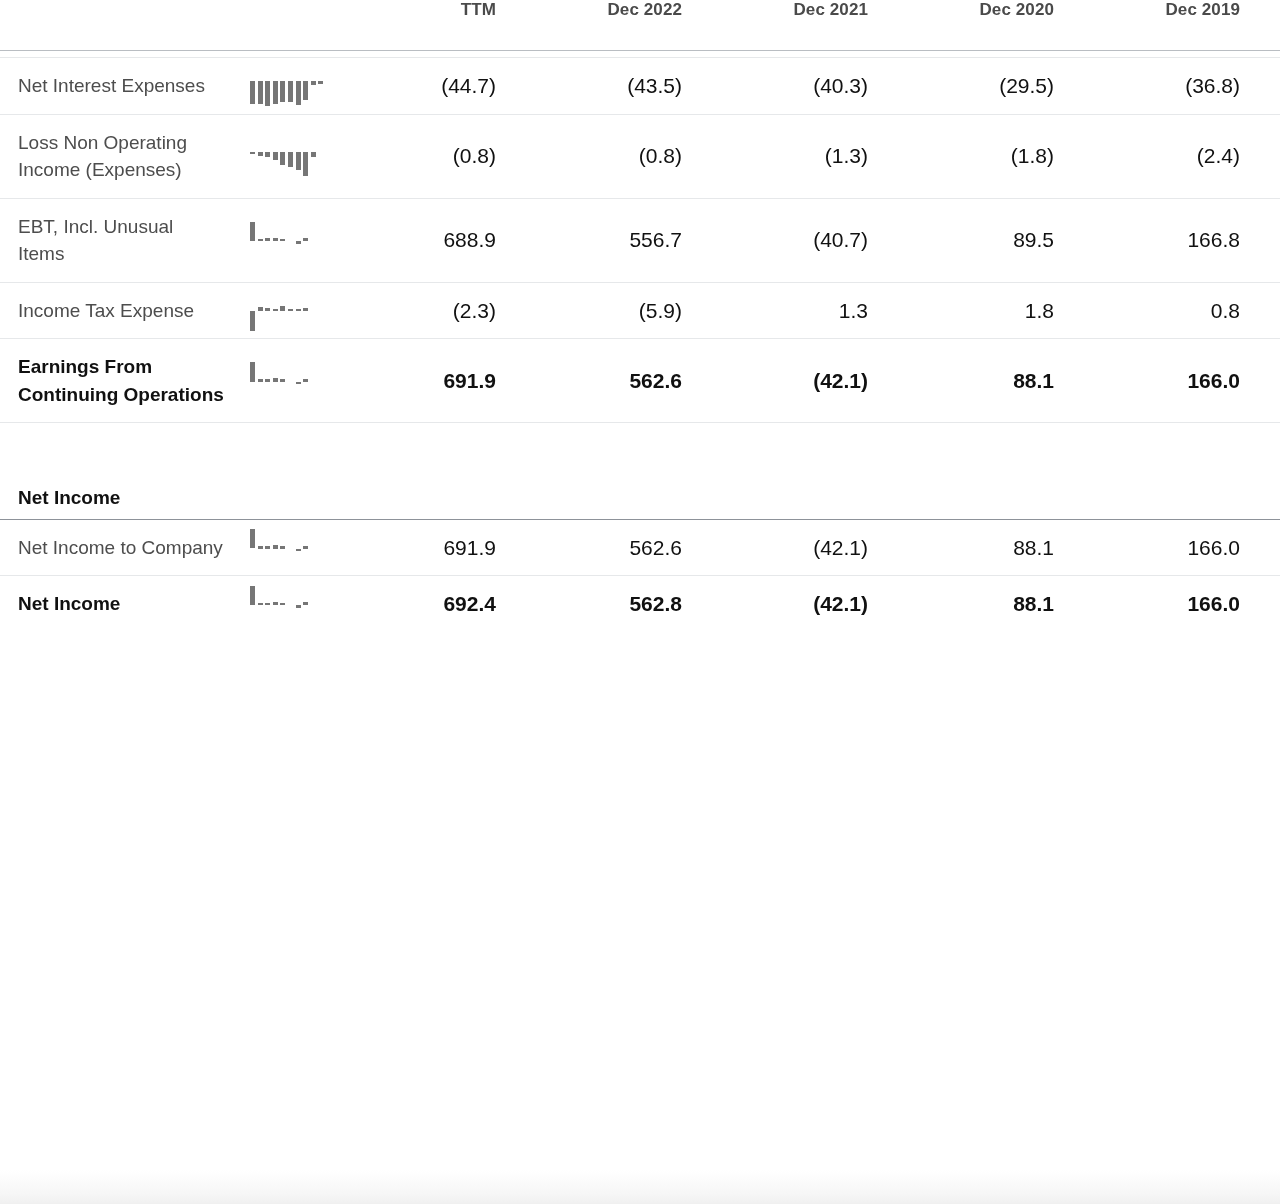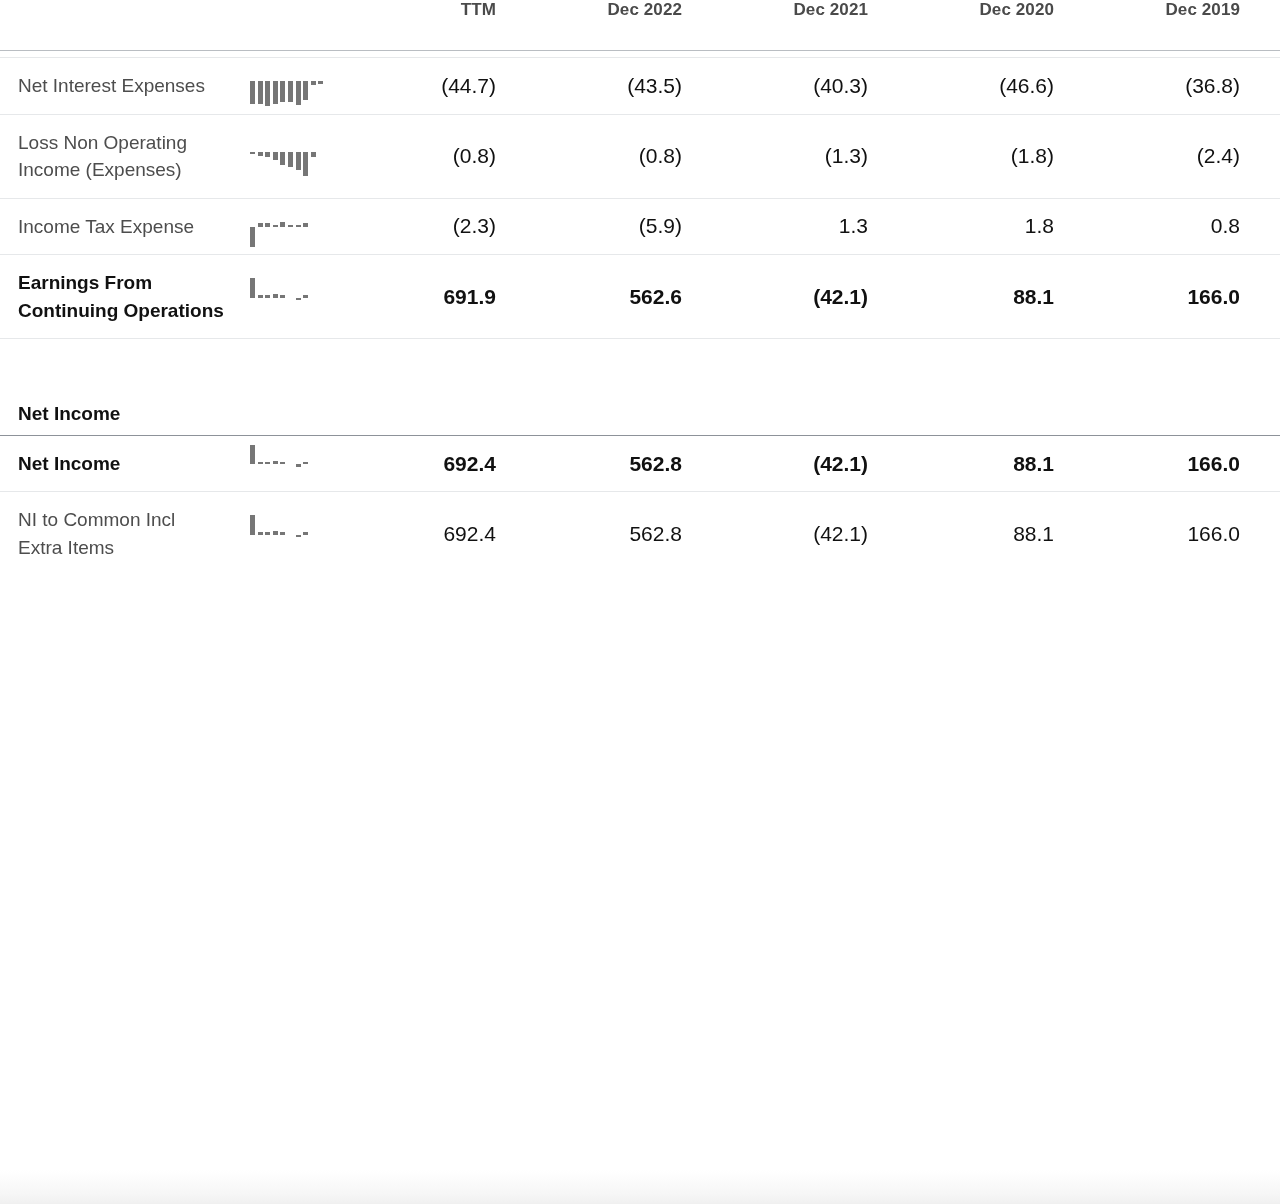--- a/index.html
+++ b/index.html
@@ -159,21 +159,21 @@
             <span class="bar" style="left:40.0px;top:17.6px;width:5px;height:20.2px;"></span>
             <span class="bar" style="left:47.6px;top:17.6px;width:5px;height:23.8px;"></span>
             <span class="bar" style="left:55.2px;top:17.6px;width:5px;height:18.8px;"></span>
             <span class="bar" style="left:62.8px;top:17.6px;width:5px;height:4.1px;"></span>
             <span class="bar" style="left:70.4px;top:17.6px;width:5px;height:2.5px;"></span>
           </div>
         </td>
         <td class="val">(44.7)</td>
         <td class="val">(43.5)</td>
         <td class="val">(40.3)</td>
-        <td class="val">(46.6)</td>
+        <td class="val">(29.5)</td>
         <td class="val">(36.8)</td>
       </tr>
       <tr class="data-row">
         <td class="label">Loss Non Operating Income (Expenses)</td>
         <td class="spark">
           <div class="spark-wrap">
             <span class="bar" style="left:2.0px;top:17.6px;width:5px;height:2.5px;"></span>
             <span class="bar" style="left:9.6px;top:17.6px;width:5px;height:4.0px;"></span>
             <span class="bar" style="left:17.2px;top:17.6px;width:5px;height:5.1px;"></span>
             <span class="bar" style="left:24.8px;top:17.6px;width:5px;height:8.1px;"></span>
@@ -184,20 +184,39 @@
             <span class="bar" style="left:62.8px;top:17.6px;width:5px;height:5.1px;"></span>
           </div>
         </td>
         <td class="val">(0.8)</td>
         <td class="val">(0.8)</td>
         <td class="val">(1.3)</td>
         <td class="val">(1.8)</td>
         <td class="val">(2.4)</td>
       </tr>
       <tr class="data-row">
+        <td class="label">EBT, Incl. Unusual Items</td>
+        <td class="spark">
+          <div class="spark-wrap">
+            <span class="bar" style="left:2.0px;top:3.4px;width:5px;height:19.4px;"></span>
+            <span class="bar" style="left:9.6px;top:20.4px;width:5px;height:2.5px;"></span>
+            <span class="bar" style="left:17.2px;top:20.3px;width:5px;height:2.5px;"></span>
+            <span class="bar" style="left:24.8px;top:19.5px;width:5px;height:3.4px;"></span>
+            <span class="bar" style="left:32.4px;top:20.4px;width:5px;height:2.5px;"></span>
+            <span class="bar" style="left:47.6px;top:22.9px;width:5px;height:2.5px;"></span>
+            <span class="bar" style="left:55.2px;top:20.1px;width:5px;height:2.8px;"></span>
+          </div>
+        </td>
+        <td class="val">688.9</td>
+        <td class="val">556.7</td>
+        <td class="val">(40.7)</td>
+        <td class="val">89.5</td>
+        <td class="val">166.8</td>
+      </tr>
+      <tr class="data-row">
         <td class="label">Income Tax Expense</td>
         <td class="spark">
           <div class="spark-wrap">
             <span class="bar" style="left:2.0px;top:22.9px;width:5px;height:19.4px;"></span>
             <span class="bar" style="left:9.6px;top:18.7px;width:5px;height:4.2px;"></span>
             <span class="bar" style="left:17.2px;top:19.0px;width:5px;height:3.9px;"></span>
             <span class="bar" style="left:24.8px;top:20.4px;width:5px;height:2.5px;"></span>
             <span class="bar" style="left:32.4px;top:17.1px;width:5px;height:5.8px;"></span>
             <span class="bar" style="left:40.0px;top:20.4px;width:5px;height:2.5px;"></span>
             <span class="bar" style="left:47.6px;top:20.4px;width:5px;height:2.5px;"></span>
@@ -228,41 +247,41 @@
         <td class="val">(42.1)</td>
         <td class="val">88.1</td>
         <td class="val">166.0</td>
       </tr>
       <tr class="gap-row">
         <td colspan="7"></td>
       </tr>
       <tr class="section-row">
         <td colspan="7">Net Income</td>
       </tr>
-      <tr class="data-row bold">
-        <td class="label">Net Income</td>
+      <tr class="data-row">
+        <td class="label">Net Income to Company</td>
         <td class="spark">
           <div class="spark-wrap">
             <span class="bar" style="left:2.0px;top:3.4px;width:5px;height:19.4px;"></span>
             <span class="bar" style="left:9.6px;top:20.4px;width:5px;height:2.5px;"></span>
             <span class="bar" style="left:17.2px;top:20.4px;width:5px;height:2.5px;"></span>
             <span class="bar" style="left:24.8px;top:19.5px;width:5px;height:3.4px;"></span>
             <span class="bar" style="left:32.4px;top:20.4px;width:5px;height:2.5px;"></span>
             <span class="bar" style="left:47.6px;top:22.9px;width:5px;height:2.5px;"></span>
             <span class="bar" style="left:55.2px;top:20.1px;width:5px;height:2.8px;"></span>
           </div>
         </td>
-        <td class="val">692.4</td>
-        <td class="val">562.8</td>
+        <td class="val">691.9</td>
+        <td class="val">562.6</td>
         <td class="val">(42.1)</td>
         <td class="val">88.1</td>
         <td class="val">166.0</td>
       </tr>
-      <tr class="data-row">
-        <td class="label">NI to Common Incl Extra Items</td>
+      <tr class="data-row bold">
+        <td class="label">Net Income</td>
         <td class="spark">
           <div class="spark-wrap">
             <span class="bar" style="left:2.0px;top:3.4px;width:5px;height:19.4px;"></span>
             <span class="bar" style="left:9.6px;top:20.4px;width:5px;height:2.5px;"></span>
             <span class="bar" style="left:17.2px;top:20.4px;width:5px;height:2.5px;"></span>
             <span class="bar" style="left:24.8px;top:19.5px;width:5px;height:3.4px;"></span>
             <span class="bar" style="left:32.4px;top:20.4px;width:5px;height:2.5px;"></span>
             <span class="bar" style="left:47.6px;top:22.9px;width:5px;height:2.5px;"></span>
             <span class="bar" style="left:55.2px;top:20.1px;width:5px;height:2.8px;"></span>
           </div>

